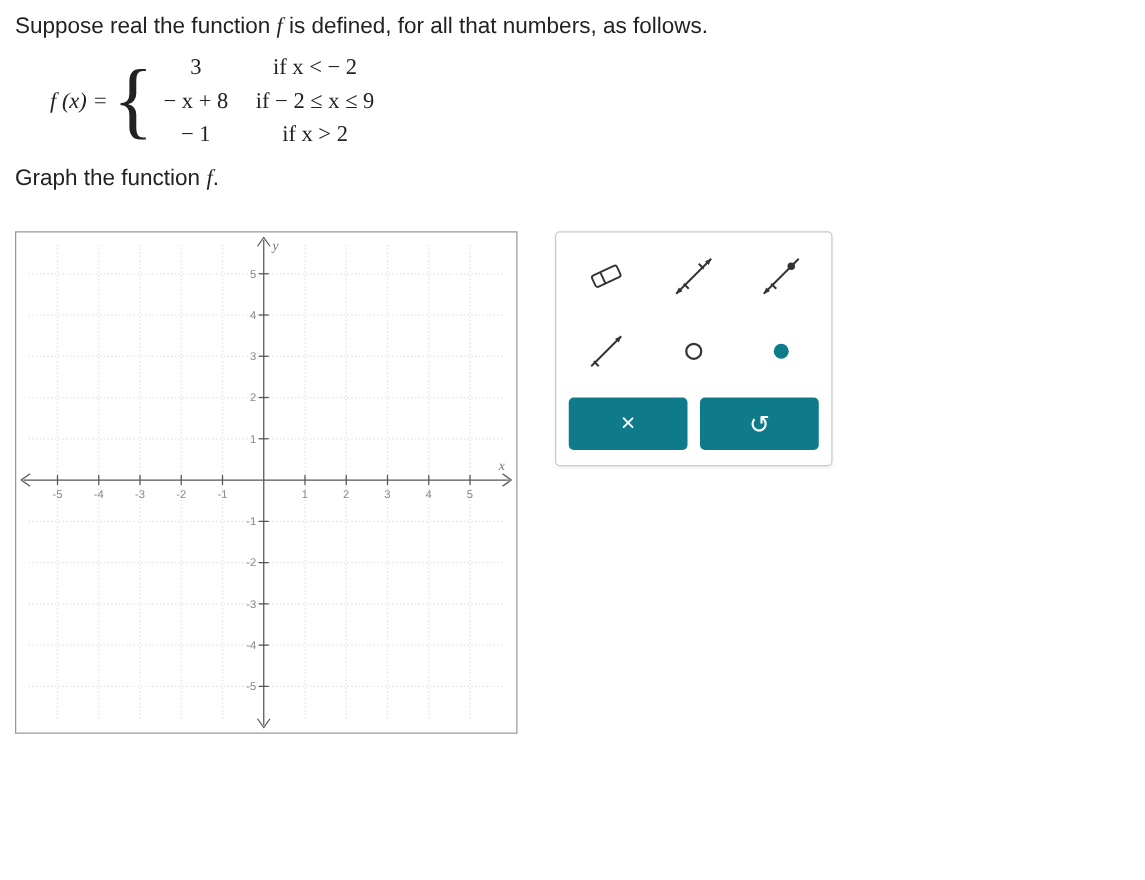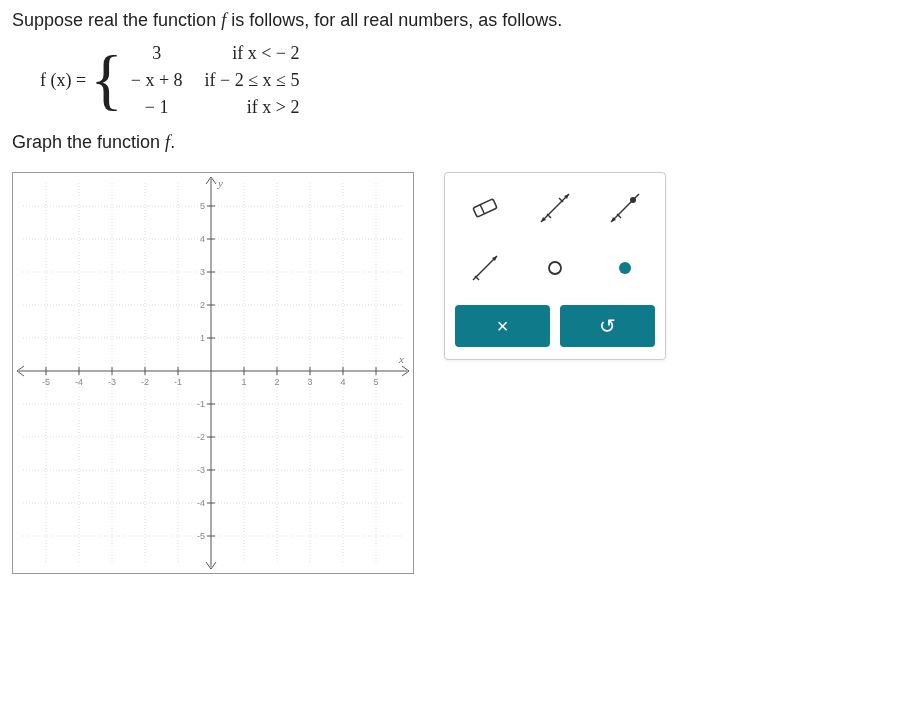--- a/index.html
+++ b/index.html
@@ -15,26 +15,26 @@
   }
   .prompt { margin-bottom: 12px; }
   .prompt .fn { font-family: "Times New Roman", serif; font-style: italic; }
   .piecewise {
     display: flex;
     align-items: center;
     font-family: "Times New Roman", serif;
     font-size: 18px;
     margin: 6px 0 14px 28px;
   }
-  .lhs { margin-right: 4px; }
+  .lhs { font-style: italic; margin-right: 4px; }
   .brace { font-size: 68px; line-height: 68px; font-weight: 100; margin-right: 8px; position: relative; top: -2px;}
   .cases { display: grid; grid-template-columns: auto auto; column-gap: 22px; row-gap: 6px; }
   .cases .col1 { text-align: center; min-width: 50px; }
-  .cases .col2 { text-align: right; }
-  .instr { margin: 8px 0 19px 0; }
+  .cases .col2 { text-align: center; }
+  .instr { margin: 8px 0 32px 0; }
   .instr .fn { font-family: "Times New Roman", serif; font-style: italic; }
 
   .work-area { display: flex; align-items: flex-start; gap: 30px; }
 
   .graph-box {
     width: 402px;
     height: 402px;
     border: 1px solid #999;
     position: relative;
     background: #fff;
@@ -80,31 +80,31 @@
     font-size: 20px;
     cursor: pointer;
   }
   .axis-label { font-family: "Times New Roman", serif; font-style: italic; font-size: 11px; fill: #777; }
   .tick-label { font-family: Arial, sans-serif; font-size: 9px; fill: #888; }
 </style>
 </head>
 <body>
 
 <div class="prompt">
-  <span>Suppose real the function </span><span class="fn">f</span><span> is follows, for all real numbers, as follows.</span>
+  <span>Suppose real the function </span><span class="fn">f</span><span> is defined, for all that numbers, as follows.</span>
 </div>
 
 <div class="piecewise">
   <span class="lhs">f (x) =</span>
   <span class="brace">{</span>
   <div class="cases">
     <span class="col1">3</span>
     <span class="col2">if x &lt; − 2</span>
     <span class="col1">− x + 8</span>
-    <span class="col2">if − 2 ≤ x ≤ 5</span>
+    <span class="col2">if − 2 ≤ x ≤ 9</span>
     <span class="col1">− 1</span>
     <span class="col2">if x &gt; 2</span>
   </div>
 </div>
 
 <div class="instr">
   <span>Graph the function </span><span class="fn">f</span><span>.</span>
 </div>
 
 <div class="work-area">

